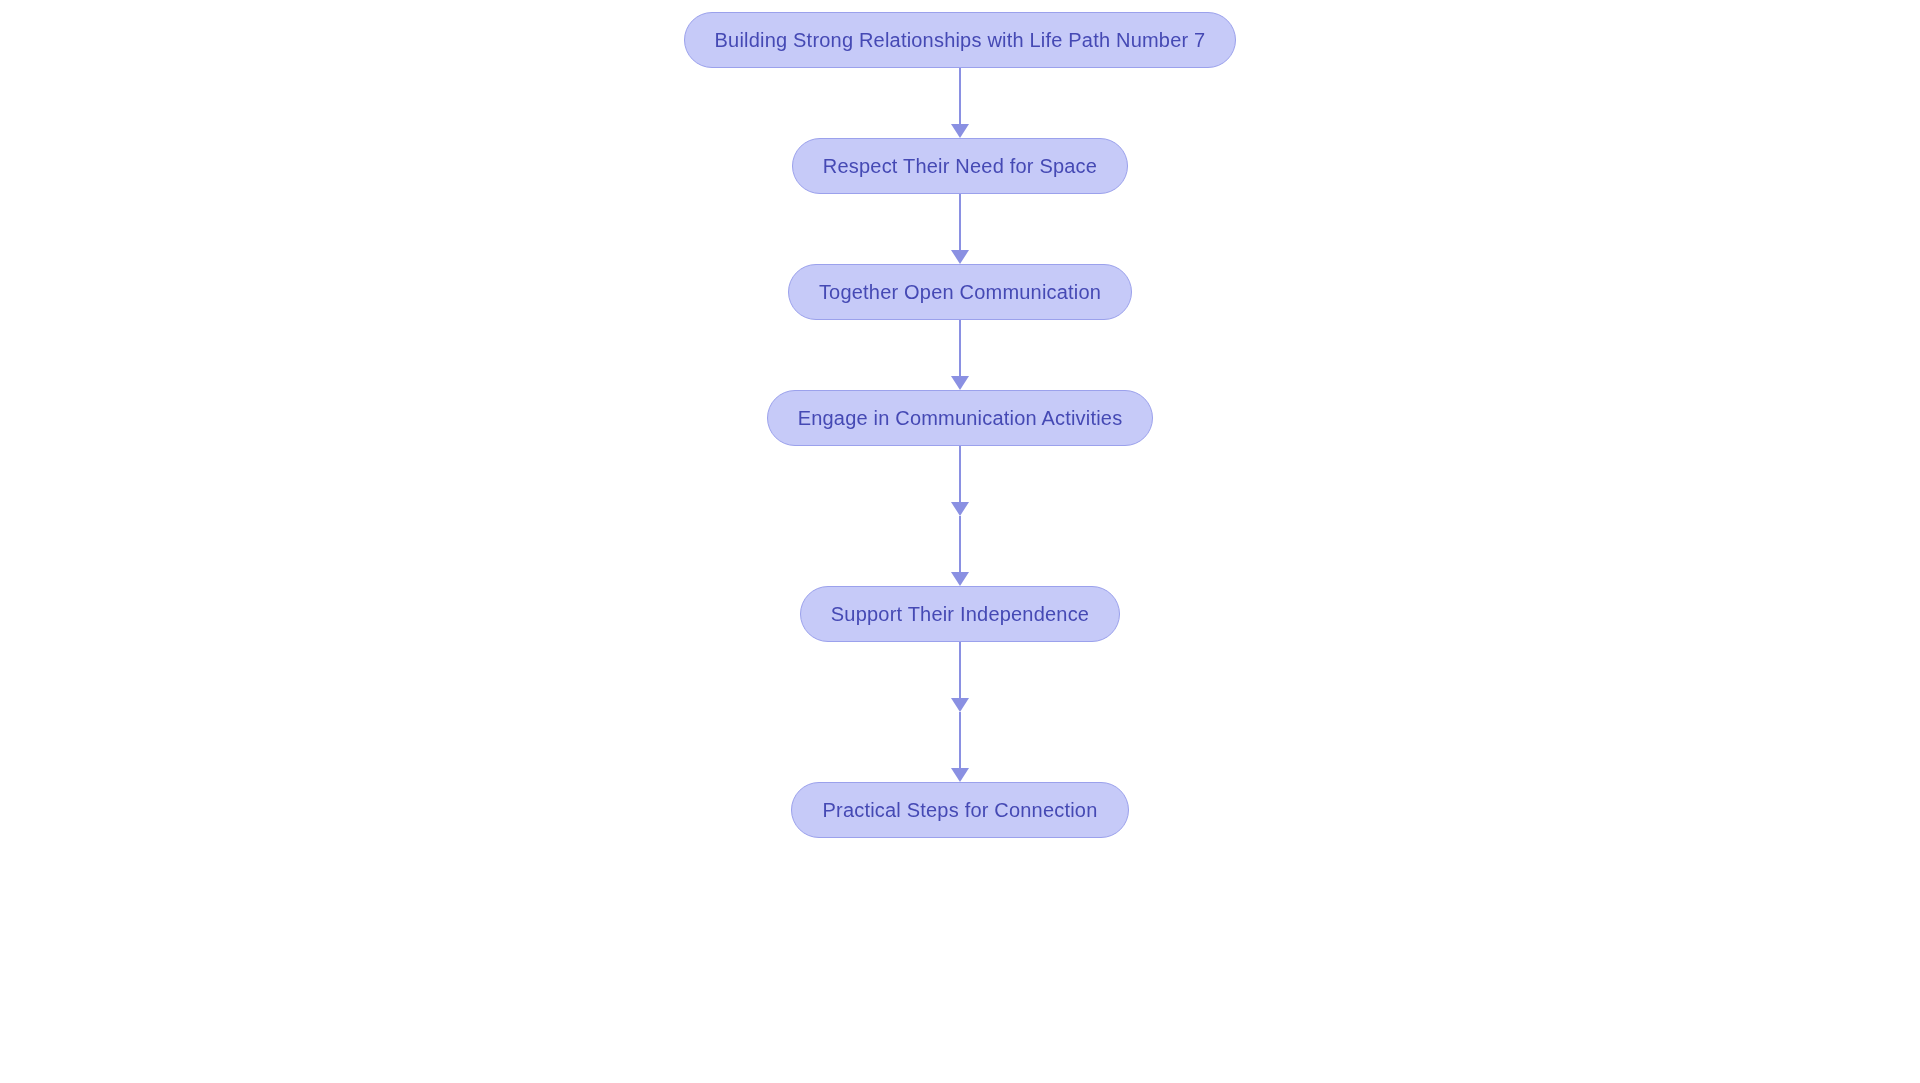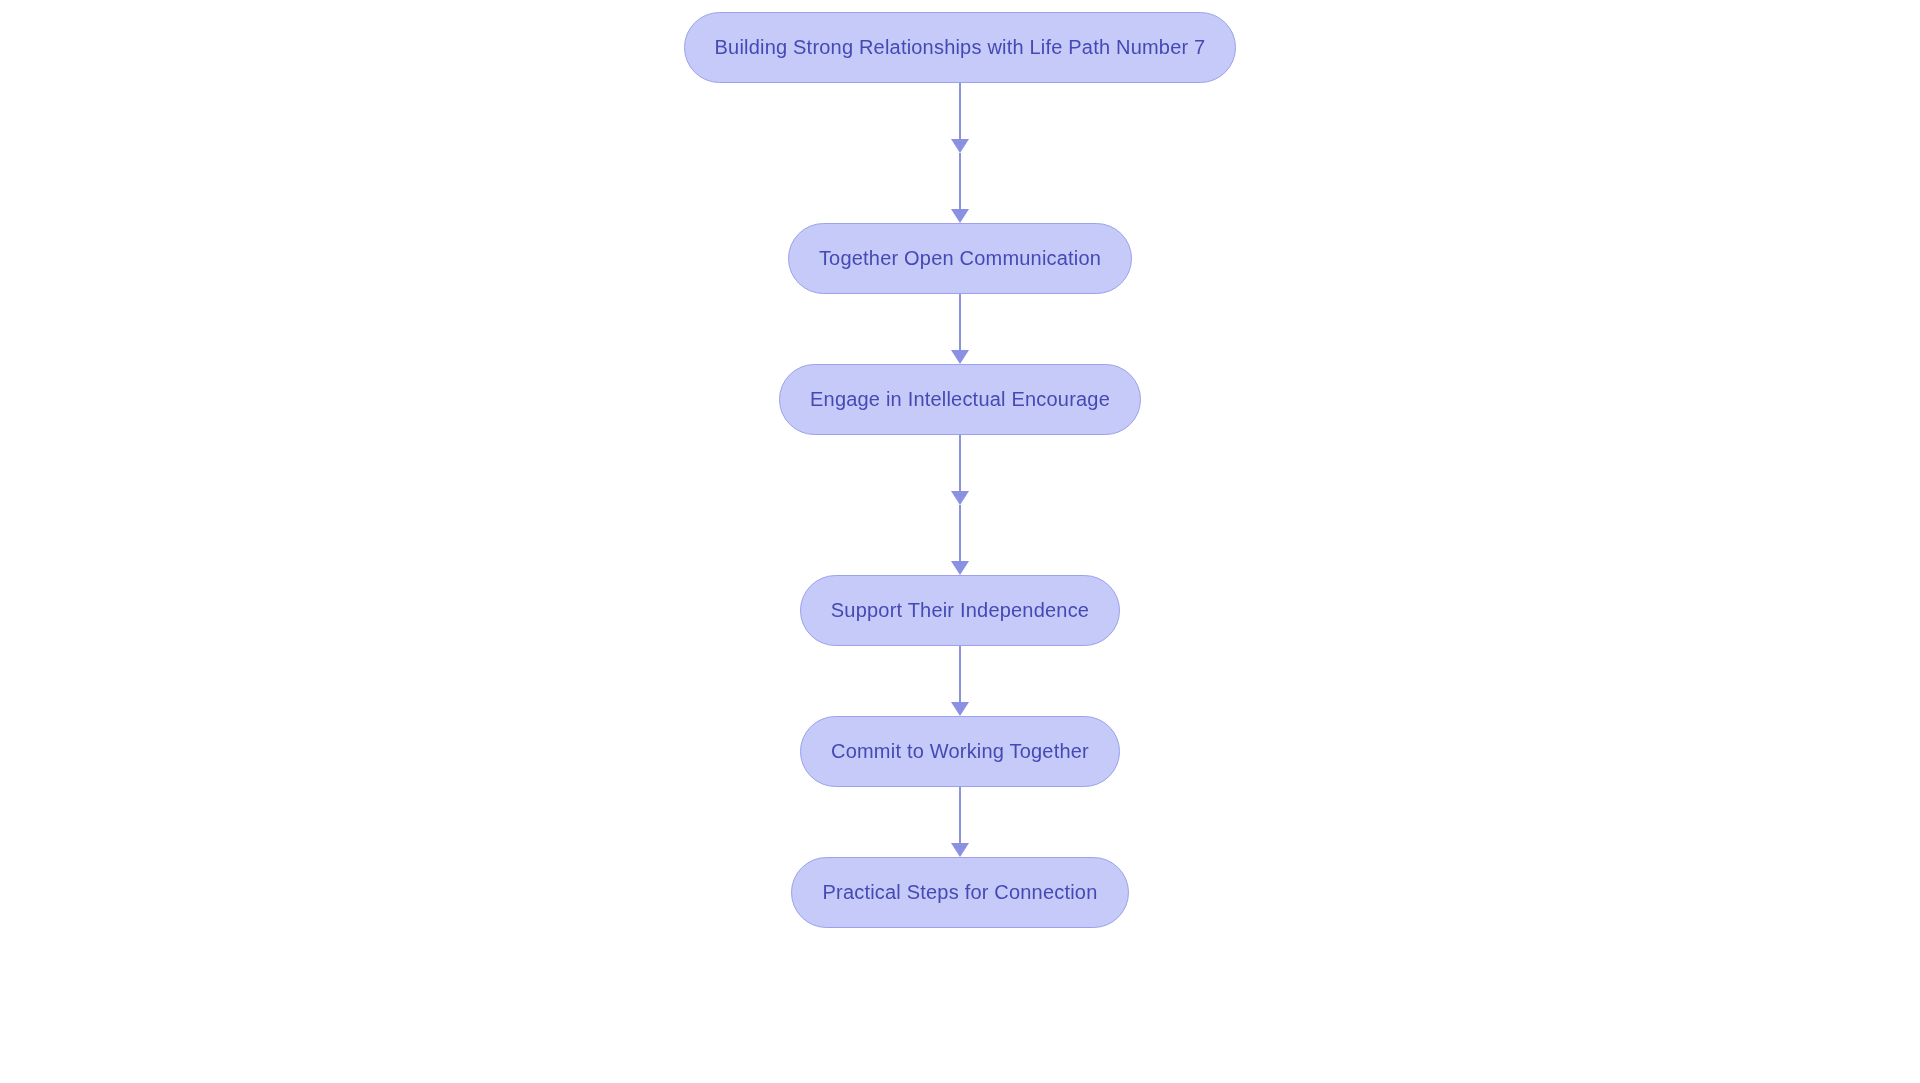--- a/index.html
+++ b/index.html
@@ -17,21 +17,21 @@
     width: 100%;
     height: 100%;
     box-sizing: border-box;
     padding-top: 12px;
     display: flex;
     flex-direction: column;
     align-items: center;
   }
   .node {
     box-sizing: border-box;
-    height: 71px;
+    height: 56px;
     display: flex;
     align-items: center;
     justify-content: center;
     padding: 0 30px;
     background: var(--node-fill, #c6caf8);
     border: 1.6px solid var(--node-border, #9ba1ec);
     border-radius: 36px;
     flex: 0 0 auto;
   }
   .node-label {
@@ -70,37 +70,40 @@
 
   <div class="node">
     <span class="node-label">Building Strong Relationships with Life Path Number 7</span>
   </div>
 
   <div class="connector">
     <div class="arrow-stem"></div>
     <div class="arrow-head"></div>
   </div>
 
+  <div class="node">
+    <span class="node-label">Respect Their Need for Space</span>
+  </div>
 
   <div class="connector">
     <div class="arrow-stem"></div>
     <div class="arrow-head"></div>
   </div>
 
   <div class="node">
     <span class="node-label">Together Open Communication</span>
   </div>
 
   <div class="connector">
     <div class="arrow-stem"></div>
     <div class="arrow-head"></div>
   </div>
 
   <div class="node">
-    <span class="node-label">Engage in Intellectual Encourage</span>
+    <span class="node-label">Engage in Communication Activities</span>
   </div>
 
   <div class="connector">
     <div class="arrow-stem"></div>
     <div class="arrow-head"></div>
   </div>
 
 
   <div class="connector">
     <div class="arrow-stem"></div>
@@ -109,23 +112,20 @@
 
   <div class="node">
     <span class="node-label">Support Their Independence</span>
   </div>
 
   <div class="connector">
     <div class="arrow-stem"></div>
     <div class="arrow-head"></div>
   </div>
 
-  <div class="node">
-    <span class="node-label">Commit to Working Together</span>
-  </div>
 
   <div class="connector">
     <div class="arrow-stem"></div>
     <div class="arrow-head"></div>
   </div>
 
   <div class="node">
     <span class="node-label">Practical Steps for Connection</span>
   </div>
 

